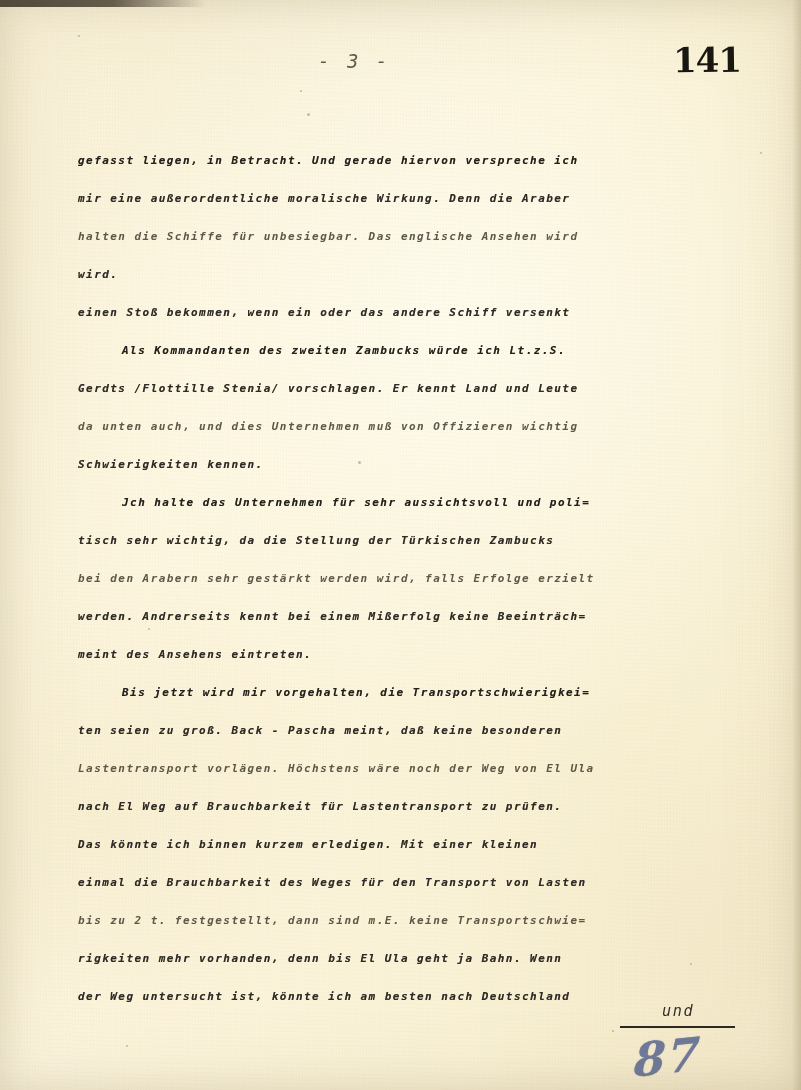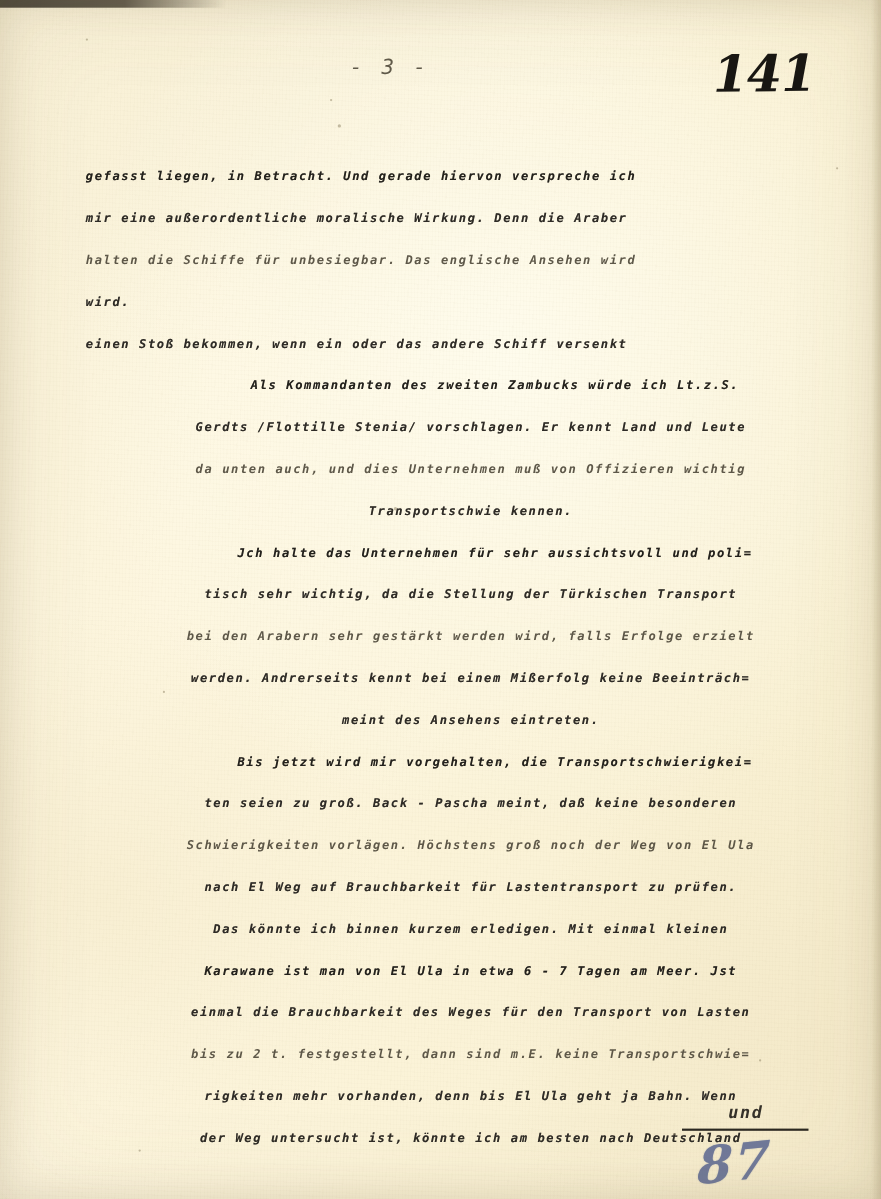--- a/index.html
+++ b/index.html
@@ -66,37 +66,36 @@
     font-size: 19px;
     font-style: italic;
     letter-spacing: 3px;
     color: #4b4536;
     opacity: .88;
   }
   .stamp-number {
     position: absolute;
     right: 60px; top: -10px;
     font-family: "DejaVu Serif", "Liberation Serif", serif;
-    font-size: 46px;
+    font-size: 34px;
     font-weight: 700;
     letter-spacing: -1px;
     color: #191713;
     transform: rotate(-0.6deg);
-    font-style: italic;
   }
 
   
   #body-text {
     position: absolute;
     left: 78px;
     top: 142px;
     width: 700px;
   }
   .para { margin: 0 0 0 0; }
-  .para + .para { margin-top: 0; text-align: center; }
+  .para + .para { margin-top: 0; }
   .line {
     height: 38px;
     line-height: 38px;
     white-space: pre;
     font-size: 11px;
     font-style: italic;
     font-weight: 600;
     letter-spacing: 1.45px;
     color: #2e2b26;
     text-shadow: 0 0 0.6px rgba(46,43,38,0.45);
@@ -106,21 +105,21 @@
   .line.dark  { color: #23211c; }
   .indent { padding-left: 44px; }
 
   
   #footer { position: absolute; left: 0; top: 1002px; width: 801px; height: 88px; }
   .und-word {
     position: absolute;
     left: 662px; top: 0;
     font-size: 15.2px;
     font-style: italic;
-    font-weight: 700;
+    font-weight: 400;
     letter-spacing: 1.6px;
     color: #35312a;
   }
   .und-rule {
     position: absolute;
     left: 620px; top: 24px;
     width: 115px; height: 2px;
     background: #2c2922;
   }
   .folio-hand {
@@ -160,36 +159,35 @@
         <div class="line dark">gefasst liegen, in Betracht. Und gerade hiervon verspreche ich</div>
         <div class="line">mir eine außerordentliche moralische Wirkung. Denn die Araber</div>
         <div class="line faint">halten die Schiffe für unbesiegbar. Das englische Ansehen wird</div>
         <div class="line">wird.</div>
         <div class="line">einen Stoß bekommen, wenn ein oder das andere Schiff versenkt</div>
       </div>
       <div class="para">
         <div class="line indent dark">Als Kommandanten des zweiten Zambucks würde ich Lt.z.S.</div>
         <div class="line">Gerdts /Flottille Stenia/ vorschlagen. Er kennt Land und Leute</div>
         <div class="line faint">da unten auch, und dies Unternehmen muß von Offizieren wichtig</div>
-        <div class="line">Transportschwie kennen.</div>
+        <div class="line">Schwierigkeiten kennen.</div>
       </div>
       <div class="para">
         <div class="line indent dark">Jch halte das Unternehmen für sehr aussichtsvoll und poli=</div>
-        <div class="line">tisch sehr wichtig, da die Stellung der Türkischen Transport</div>
+        <div class="line">tisch sehr wichtig, da die Stellung der Türkischen Zambucks</div>
         <div class="line faint">bei den Arabern sehr gestärkt werden wird, falls Erfolge erzielt</div>
         <div class="line">werden. Andrerseits kennt bei einem Mißerfolg keine Beeinträch=</div>
         <div class="line">meint des Ansehens eintreten.</div>
       </div>
       <div class="para">
         <div class="line indent dark">Bis jetzt wird mir vorgehalten, die Transportschwierigkei=</div>
         <div class="line">ten seien zu groß. Back - Pascha meint, daß keine besonderen</div>
-        <div class="line faint">Schwierigkeiten vorlägen. Höchstens groß noch der Weg von El Ula</div>
+        <div class="line faint">Lastentransport vorlägen. Höchstens wäre noch der Weg von El Ula</div>
         <div class="line">nach El Weg auf Brauchbarkeit für Lastentransport zu prüfen.</div>
-        <div class="line">Das könnte ich binnen kurzem erledigen. Mit einmal kleinen</div>
-        <div class="line dark">Karawane ist man von El Ula in etwa 6 - 7 Tagen am Meer. Jst</div>
+        <div class="line">Das könnte ich binnen kurzem erledigen. Mit einer kleinen</div>
         <div class="line">einmal die Brauchbarkeit des Weges für den Transport von Lasten</div>
         <div class="line faint">bis zu 2 t. festgestellt, dann sind m.E. keine Transportschwie=</div>
         <div class="line">rigkeiten mehr vorhanden, denn bis El Ula geht ja Bahn. Wenn</div>
         <div class="line">der Weg untersucht ist, könnte ich am besten nach Deutschland</div>
       </div>
     </div>
 
   <div id="footer">
     <div class="und-word">und</div>
     <div class="und-rule"></div>

